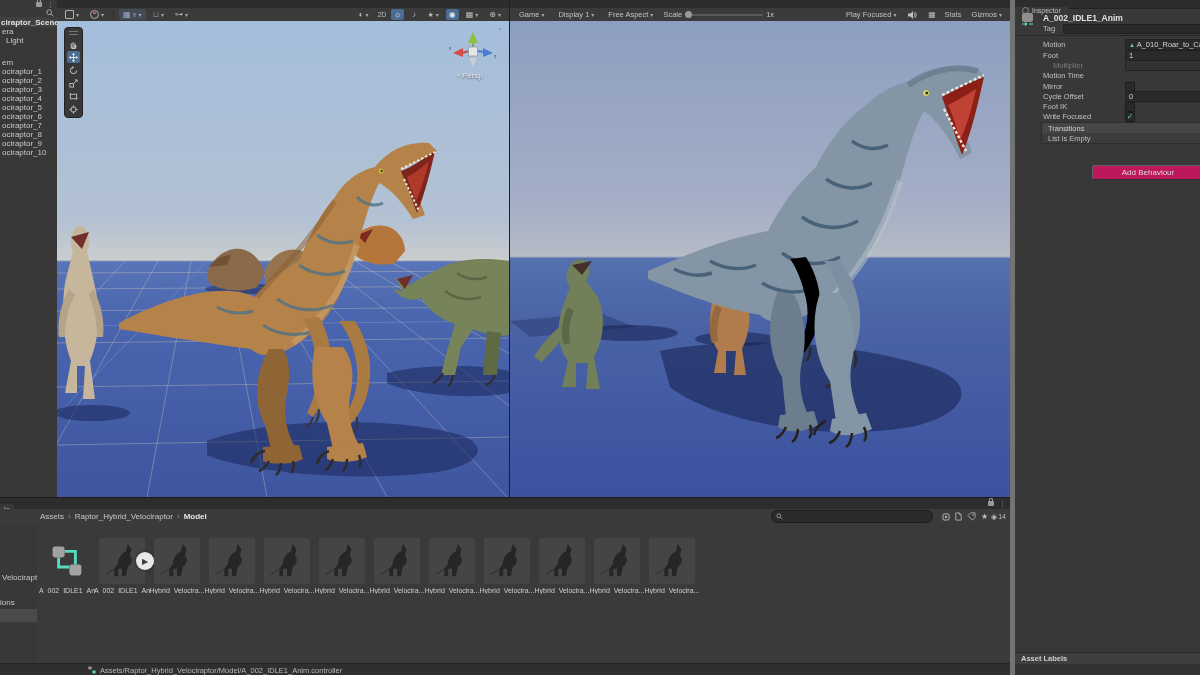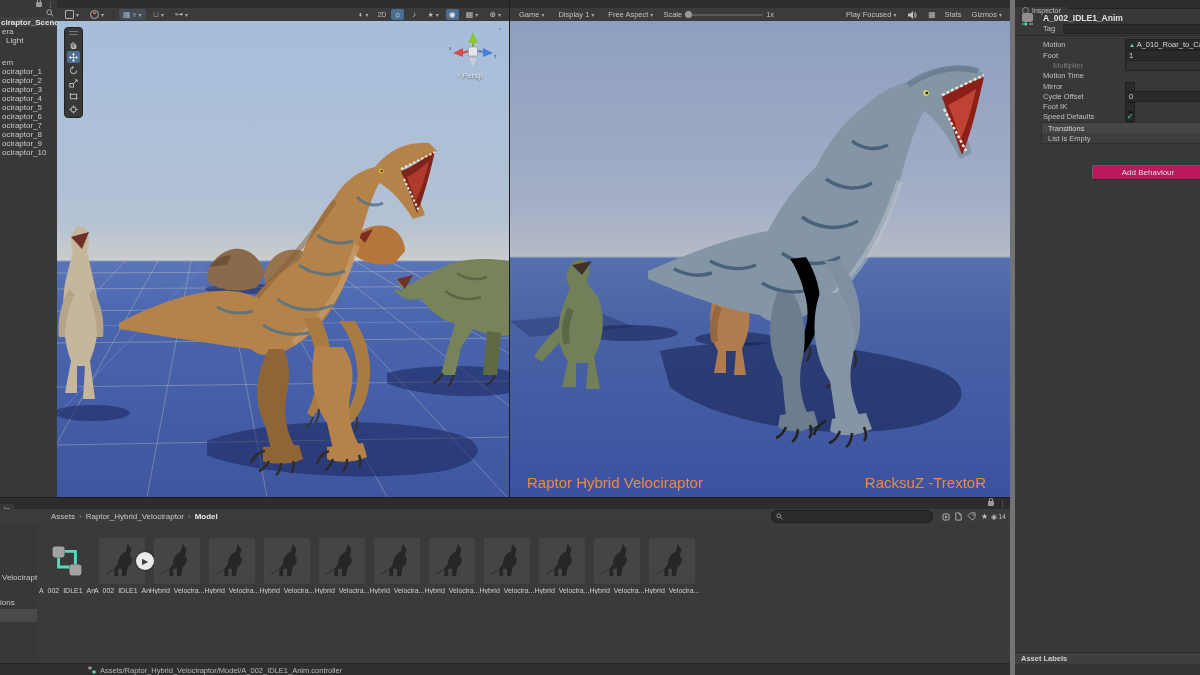--- a/index.html
+++ b/index.html
@@ -411,24 +411,20 @@
             <path d="M276,406 q-4,9 -10,11"></path>
               <path d="M288,408 q-1,10 -6,13"></path>
               <path d="M300,404 q3,9 -1,13"></path>
             <path d="M330,410 q-4,10 -11,12"></path>
               <path d="M342,412 q-1,11 -6,14"></path>
               <path d="M354,406 q4,9 0,14"></path>
             <path d="M316,400 q-10,4 -12,14"></path>
           </g>
         </g>
       </svg>
-      <div class="abs" style="left:0;right:0;bottom:6px;display:flex;justify-content:space-between;align-items:flex-end;padding:0 25px 0 17px;font-size:15px;color:#ED8A3F;">
-        <span>Raptor Hybrid Velociraptor</span>
-        <span>RacksuZ -TrextoR</span>
-      </div>
     </div>
   </div>
 
   <div class="abs" style="left:1010px;top:0;width:190px;height:675px;background:#383838;border-left:5px solid #737373;">
     <div class="abs tabstrip" style="left:0;top:0;right:0;height:8px;">
       <span class="tab active" style="font-size:7px">
         <span style="width:5px;height:5px;border:1px solid #8a8a8a;border-radius:50%;display:inline-block"></span>
         <span>Inspector</span>
       </span>
     </div>
@@ -452,21 +448,21 @@
     <div class="field" style="left:110px;top:50px;right:0;"><span>1</span></div>
     <div class="lab" style="left:38px;top:61px;color:#7b7b7b;">Multiplier</div>
     <div class="field" style="left:110px;top:60px;right:0;background:#323232;"></div>
     <div class="lab" style="left:28px;top:71px;">Motion Time</div>
     <div class="lab" style="left:28px;top:82px;">Mirror</div>
     <div class="chk" style="left:110px;top:82px;"></div>
     <div class="lab" style="left:28px;top:92px;">Cycle Offset</div>
     <div class="field" style="left:110px;top:91px;right:0;"><span>0</span></div>
     <div class="lab" style="left:28px;top:102px;">Foot IK</div>
     <div class="chk" style="left:110px;top:102px;"></div>
-    <div class="lab" style="left:28px;top:112px;">Speed Defaults</div>
+    <div class="lab" style="left:28px;top:112px;">Write Focused</div>
     <div class="chk" style="left:110px;top:112px;"><span>✓</span></div>
 
     <div class="abs" style="left:26px;top:122px;right:0;height:10px;background:#464646;border:1px solid #2d2d2d;">
       <span class="t" style="left:6px;top:1px;font-size:7.5px;color:#d0d0d0;">Transitions</span>
     </div>
     <div class="abs" style="left:26px;top:133px;right:0;height:10px;background:#3d3d3d;border:1px solid #2d2d2d;border-top:none;">
       <span class="t" style="left:6px;top:1px;font-size:7.5px;color:#bdbdbd;">List is Empty</span>
     </div>
 
     <div class="abs" style="left:77px;top:165px;width:110px;height:13px;background:#be185d;border:1px solid #606060;border-bottom-color:#2c2c2c;border-radius:3px;display:flex;align-items:center;justify-content:center;font-size:8px;color:#dcdcdc;">
@@ -484,21 +480,21 @@
     <div class="abs tabstrip" style="left:0;top:0;right:0;height:11px;">
       <span class="tab active" style="font-size:7.5px;padding:0 4px;">
           <span>le</span>
         </span>
       <span class="abs" style="right:4px;top:2px;display:inline-flex;gap:5px;align-items:center;">
         <span class="lock"></span>
         <span class="kebab">⋮</span>
       </span>
     </div>
 
-    <div class="abs" style="left:0;top:11px;right:0;height:15px;background:#3b3b3b;border-bottom:1px solid #2a2a2a;display:flex;align-items:center;padding-left:11px;">
+    <div class="abs" style="left:0;top:11px;right:0;height:15px;background:#3b3b3b;border-bottom:1px solid #2a2a2a;display:flex;align-items:center;">
       <div style="margin-left:40px;font-size:8px;display:flex;gap:4px;align-items:center;">
         <span>Assets</span>
         <span style="color:#8d8d8d">›</span>
         <span>Raptor_Hybrid_Velociraptor</span>
         <span style="color:#8d8d8d">›</span>
         <span style="color:#e6e6e6;font-weight:bold">Model</span>
       </div>
       <span style="flex:1"></span>
       <div style="position:relative;width:160px;height:11px;background:#2b2b2b;border:1px solid #1f1f1f;border-radius:6px;margin-right:6px;">
         <svg style="position:absolute;left:4px;top:2px" width="7" height="7" viewBox="0 0 8 8">

